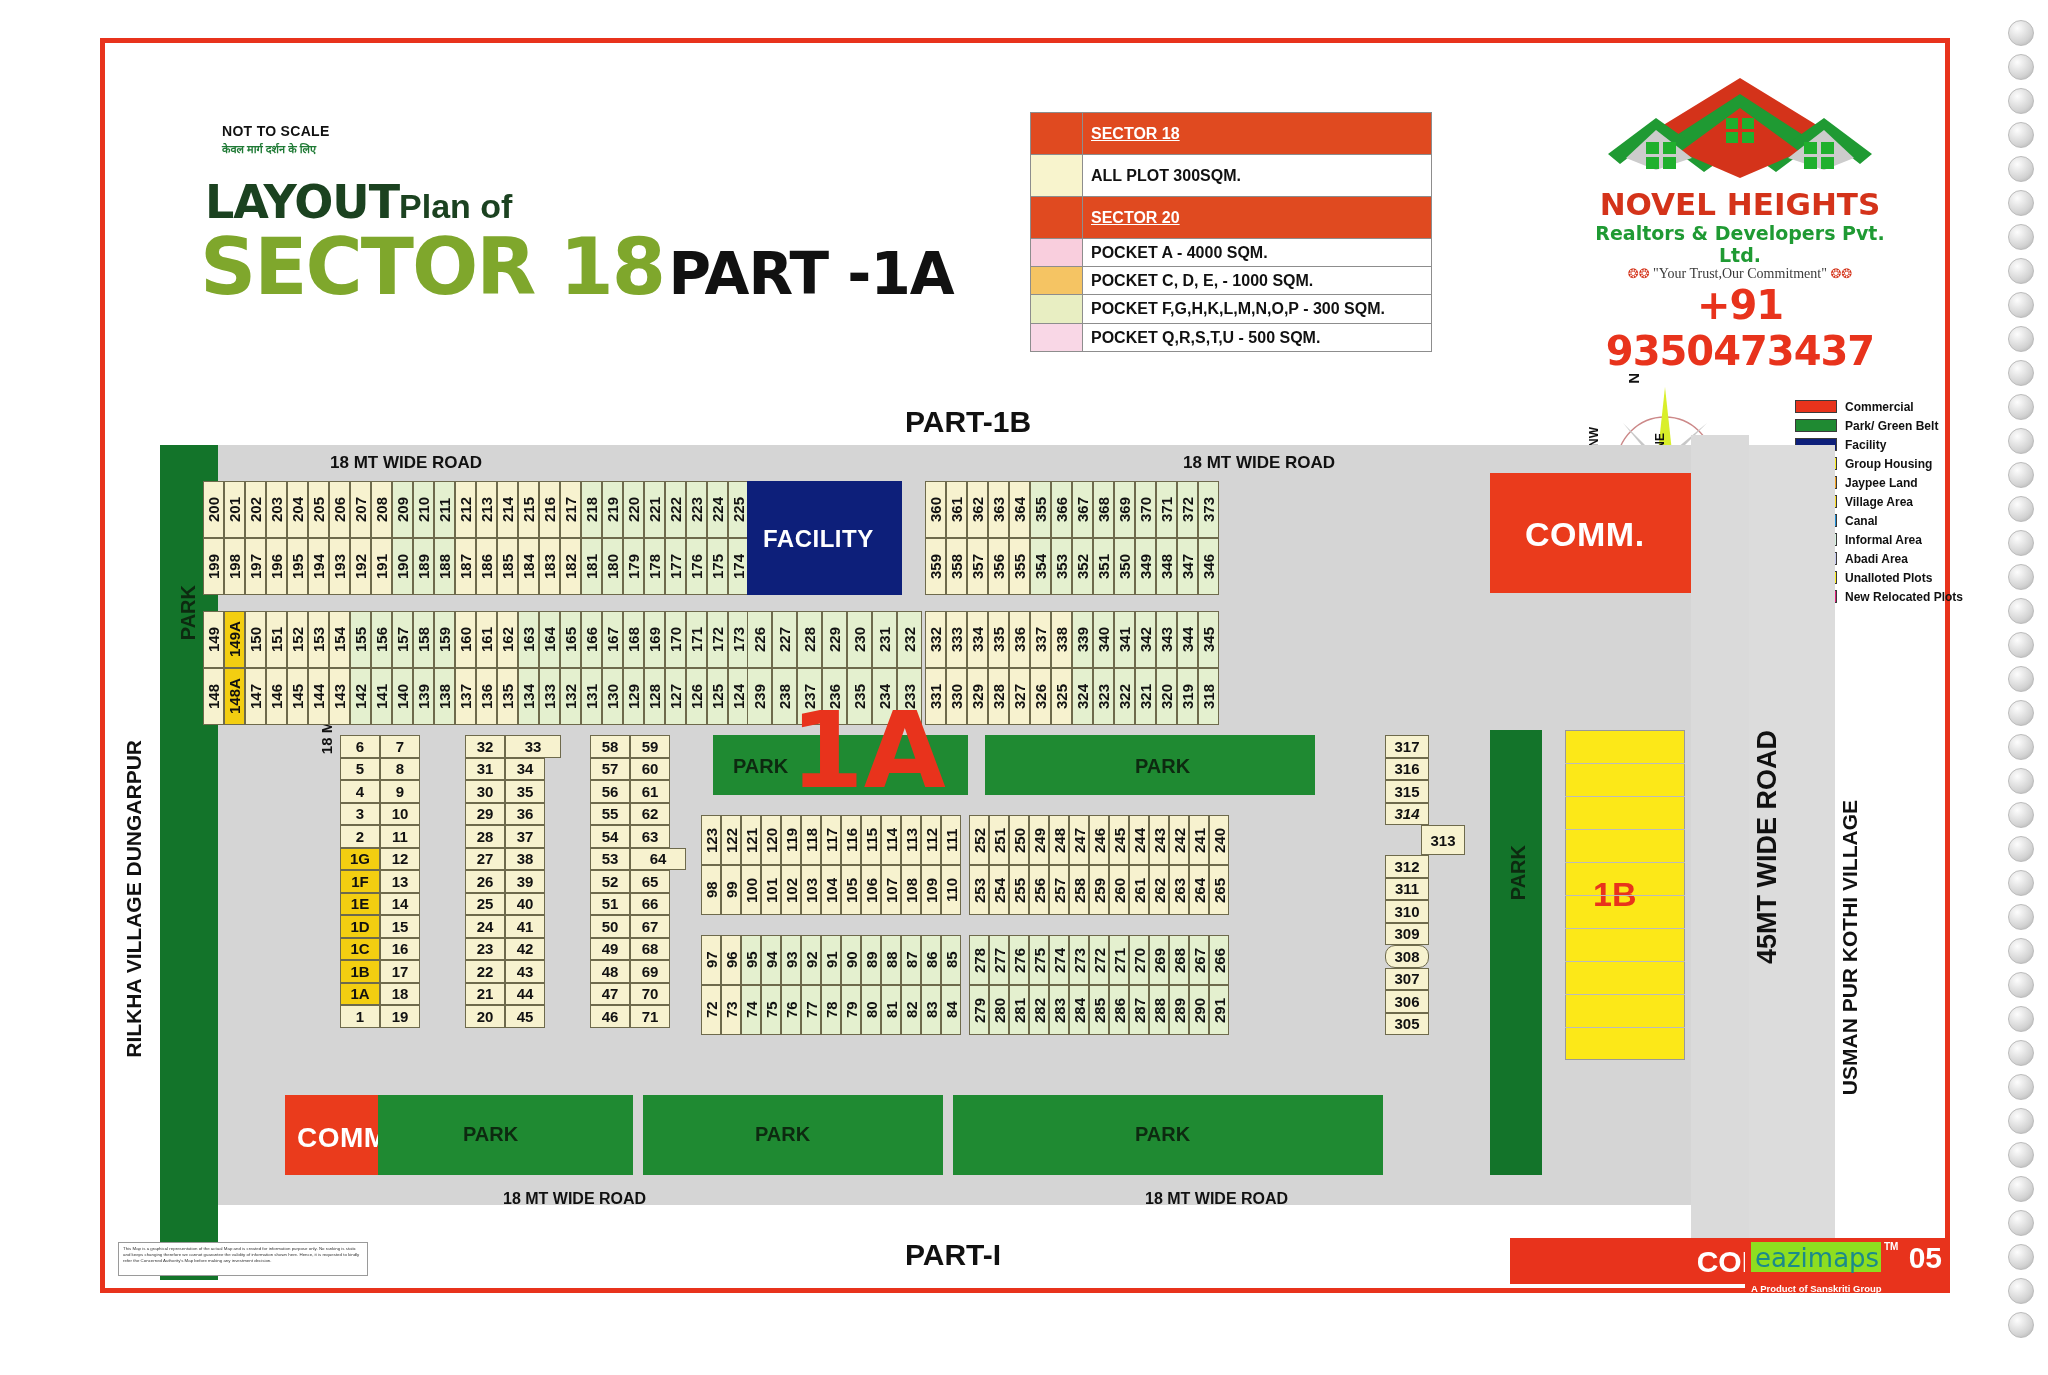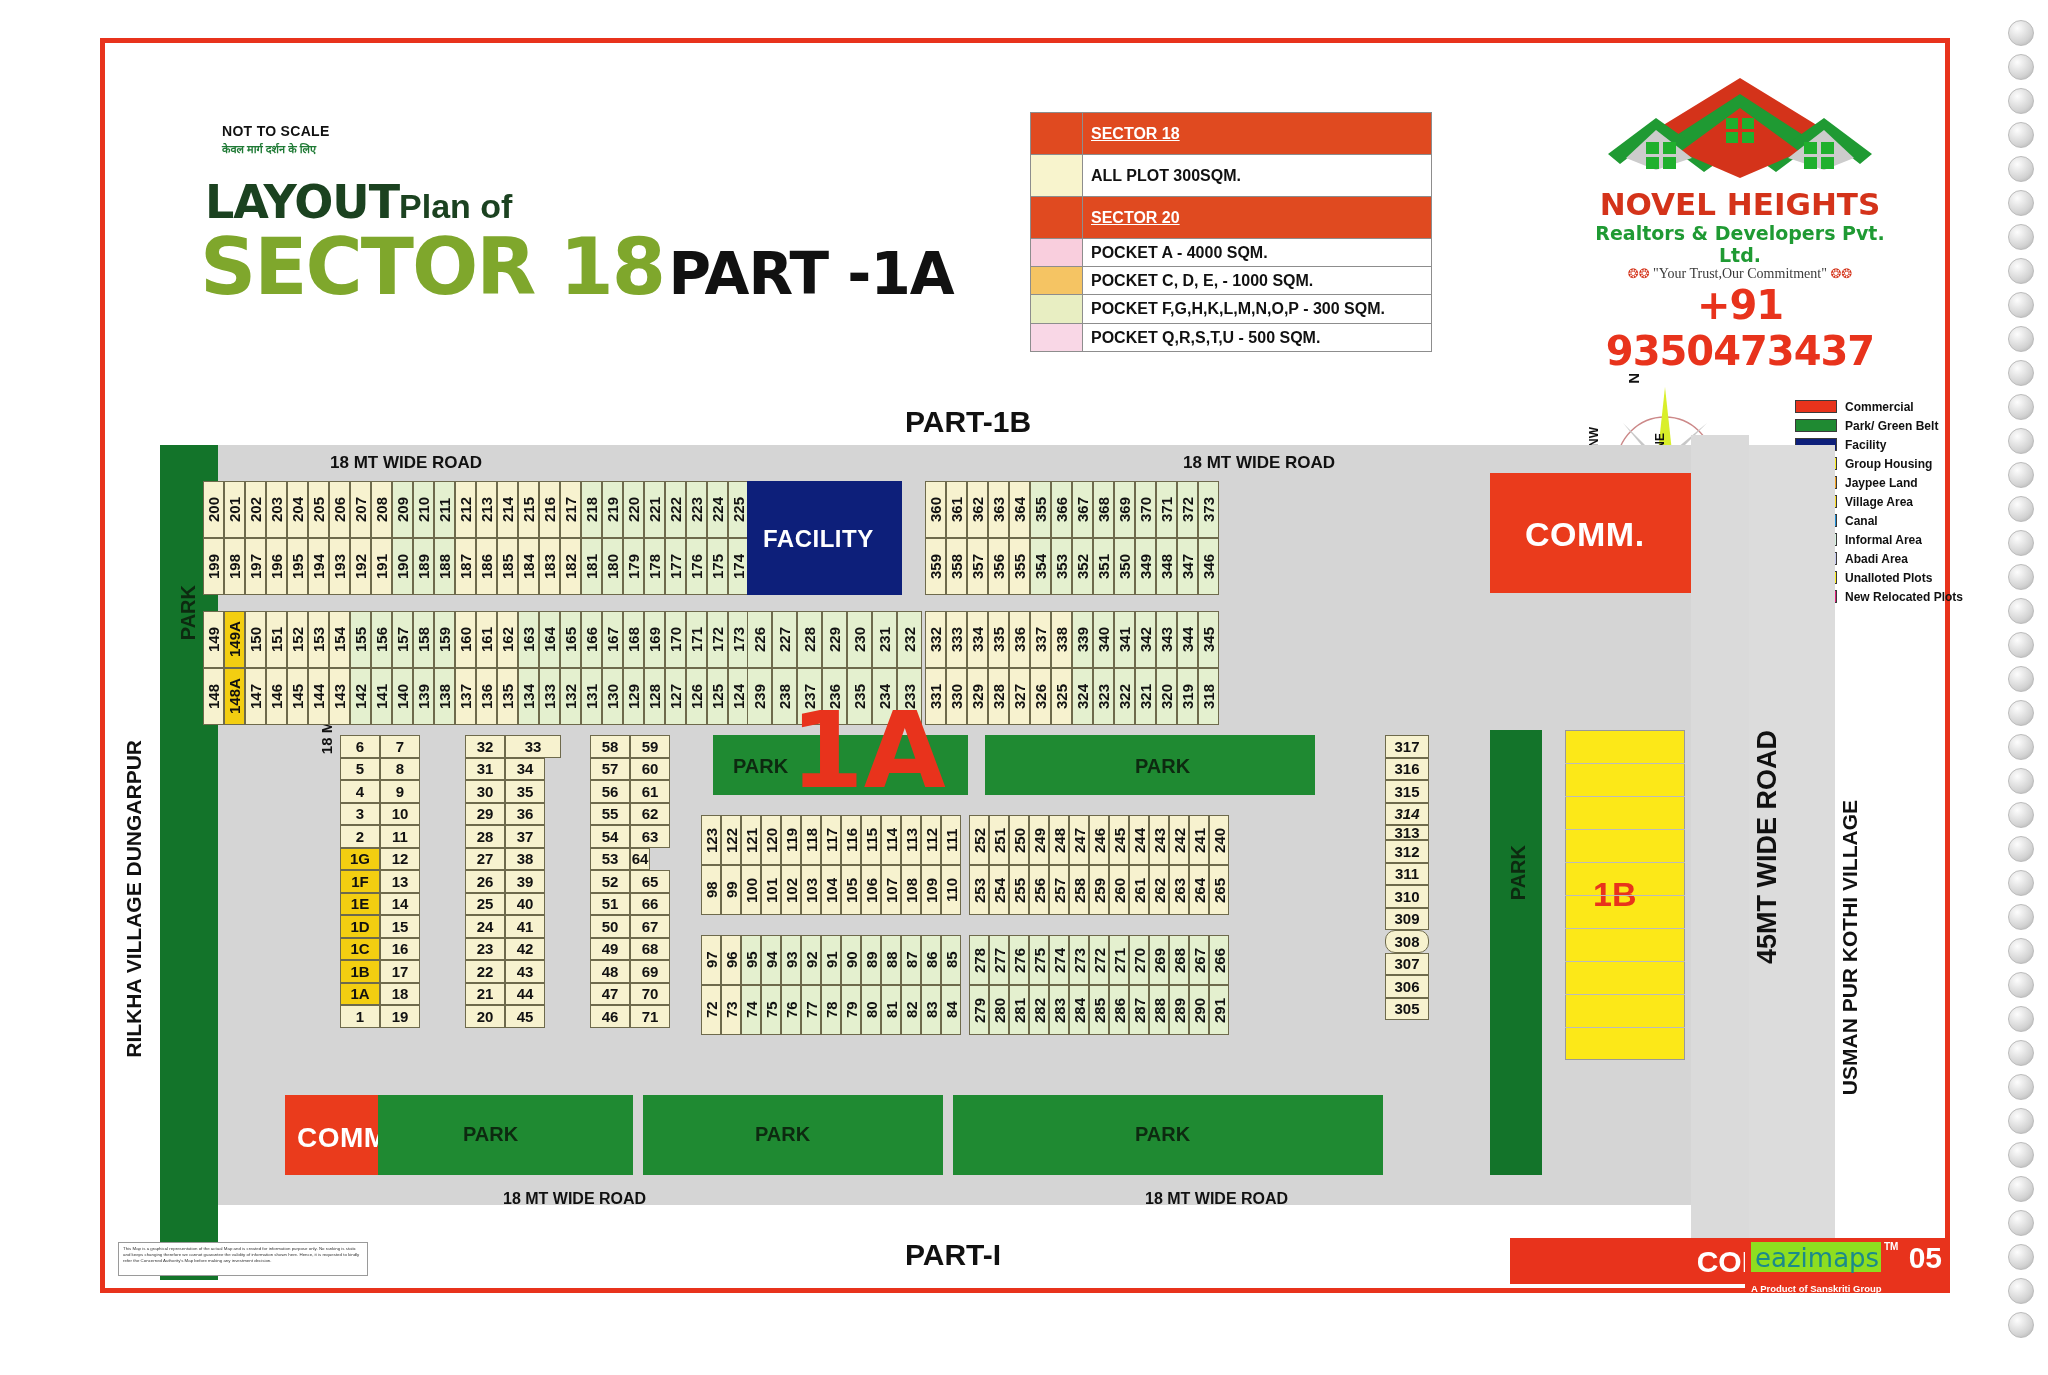--- a/index.html
+++ b/index.html
@@ -795,21 +795,21 @@
           <div class="cell" style="width: 40px; height: 22.5px;">48</div>
           <div class="cell" style="width: 40px; height: 22.5px;">47</div>
           <div class="cell" style="width: 40px; height: 22.5px;">46</div>
         </div>
         <div class="col">
           <div class="cell" style="width: 40px; height: 22.5px;">59</div>
           <div class="cell" style="width: 40px; height: 22.5px;">60</div>
           <div class="cell" style="width: 40px; height: 22.5px;">61</div>
           <div class="cell" style="width: 40px; height: 22.5px;">62</div>
           <div class="cell" style="width: 40px; height: 22.5px;">63</div>
-          <div class="cell" style="width: 20px; height: 22.5px;">64</div>
+          <div class="cell" style="width: 56px; height: 22.5px;">64</div>
           <div class="cell" style="width: 40px; height: 22.5px;">65</div>
           <div class="cell" style="width: 40px; height: 22.5px;">66</div>
           <div class="cell" style="width: 40px; height: 22.5px;">67</div>
           <div class="cell" style="width: 40px; height: 22.5px;">68</div>
           <div class="cell" style="width: 40px; height: 22.5px;">69</div>
           <div class="cell" style="width: 40px; height: 22.5px;">70</div>
           <div class="cell" style="width: 40px; height: 22.5px;">71</div>
         </div>
       </div>
 
@@ -1037,21 +1037,21 @@
           <div class="cell rot g" style="width: 20px; height: 50px;">291</div>
         </div>
       </div>
 
     <div class="blk" id="blk-b292_317" style="left: 1250px; top: 290px; flex-direction: row;">
         <div class="col">
           <div class="cell" style="width: 44px; height: 22.5px;">317</div>
           <div class="cell" style="width: 44px; height: 22.5px;">316</div>
           <div class="cell" style="width: 44px; height: 22.5px;">315</div>
           <div class="cell" style="width: 44px; height: 22.5px; font-style: italic;">314</div>
-          <div class="cell" style="width: 44px; height: 15px;">313</div>
+          <div class="cell" style="width: 44px; height: 30px; margin-left: 36px;">313</div>
           <div class="cell" style="width: 44px; height: 22.5px;">312</div>
           <div class="cell" style="width: 44px; height: 22.5px;">311</div>
           <div class="cell" style="width: 44px; height: 22.5px;">310</div>
           <div class="cell" style="width: 44px; height: 22.5px;">309</div>
           <div class="cell" style="width: 44px; height: 22.5px; border-radius: 10px;">308</div>
           <div class="cell" style="width: 44px; height: 22.5px;">307</div>
           <div class="cell" style="width: 44px; height: 22.5px;">306</div>
           <div class="cell" style="width: 44px; height: 22.5px;">305</div>
         </div>
       </div>

